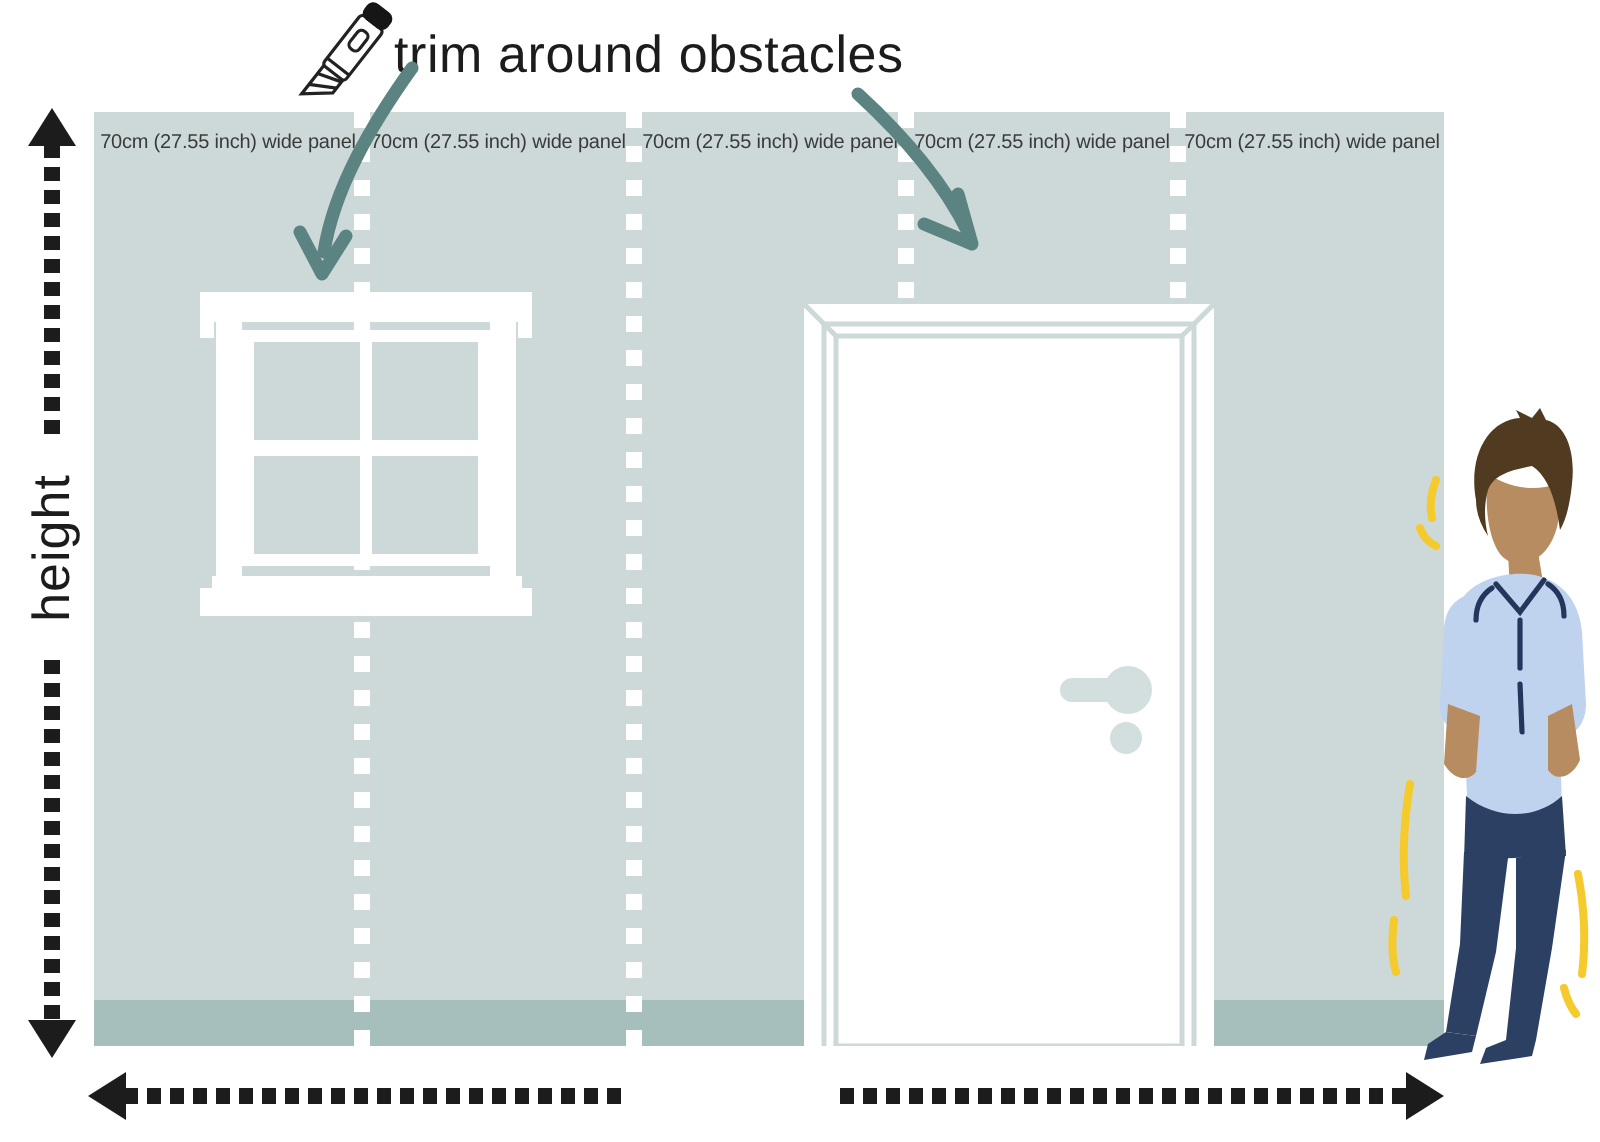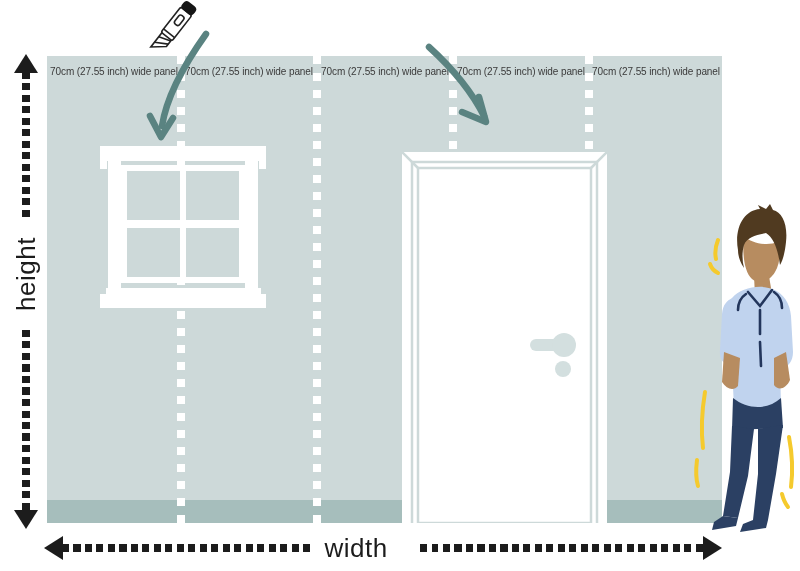--- a/index.html
+++ b/index.html
@@ -109,20 +109,21 @@
     <line class="stroke-wall" stroke-width="2.5" x1="0" y1="0" x2="16" y2="16"></line>
     <line class="stroke-wall" stroke-width="2.5" x1="205" y1="0" x2="189" y2="16"></line>
     <rect class="fill-white stroke-wall" stroke-width="2.5" x="16" y="16" width="173" height="355"></rect>
     <g>
       <rect class="fill-handle" x="128" y="187" width="36" height="12" rx="6"></rect>
       <circle class="fill-handle" cx="162" cy="193" r="12"></circle>
       <circle class="fill-handle" cx="161" cy="217" r="8"></circle>
     </g>
   </svg>
 
+  <h1 class="title">trim around obstacles</h1>
   <svg class="knife" width="62" height="58" viewBox="0 0 62 58">
     <g transform="translate(30,27) rotate(38)">
       <polygon class="fill-white stroke-ink" points="-6,11 6,11 6,20 -6,30"></polygon>
       <line class="stroke-ink" x1="-6" y1="17" x2="6" y2="13"></line>
       <line class="stroke-ink" x1="-6" y1="24" x2="6" y2="17"></line>
       <rect class="fill-white stroke-ink" x="-7" y="-20" width="14" height="32" rx="2"></rect>
       <rect class="fill-white stroke-ink" x="-3" y="-14" width="6" height="11" rx="2.5"></rect>
       <line class="stroke-ink" x1="-7" y1="8" x2="7" y2="8"></line>
       <rect fill="#161616" x="-7.5" y="-29" width="15" height="10" rx="4"></rect>
     </g>
@@ -136,21 +137,20 @@
   </svg>
 
   <div class="tri tri-up"></div>
   <div class="dashv hseg1"></div>
   <span class="height-label">height</span>
   <div class="dashv hseg2"></div>
   <div class="tri tri-down"></div>
 
   <div class="tri tri-left"></div>
   <div class="dashh wseg1"></div>
-  <span class="width-label">width</span>
   <div class="dashh wseg2"></div>
   <div class="tri tri-right"></div>
 
   <svg class="man-svg" width="112" height="330" viewBox="0 0 112 330">
     <g>
       <path class="stroke-yellow" stroke-width="4" d="M30,38 q-4,10 -2,19"></path>
       <path class="stroke-yellow" stroke-width="4" d="M22,62 q2,6 8,9"></path>
       <path class="stroke-yellow" stroke-width="4" d="M17,190 q-5,30 -2,56"></path>
       <path class="stroke-yellow" stroke-width="4" d="M9,258 q-2,16 1,26"></path>
       <path class="stroke-yellow" stroke-width="4" d="M101,235 q5,26 2,50"></path>

